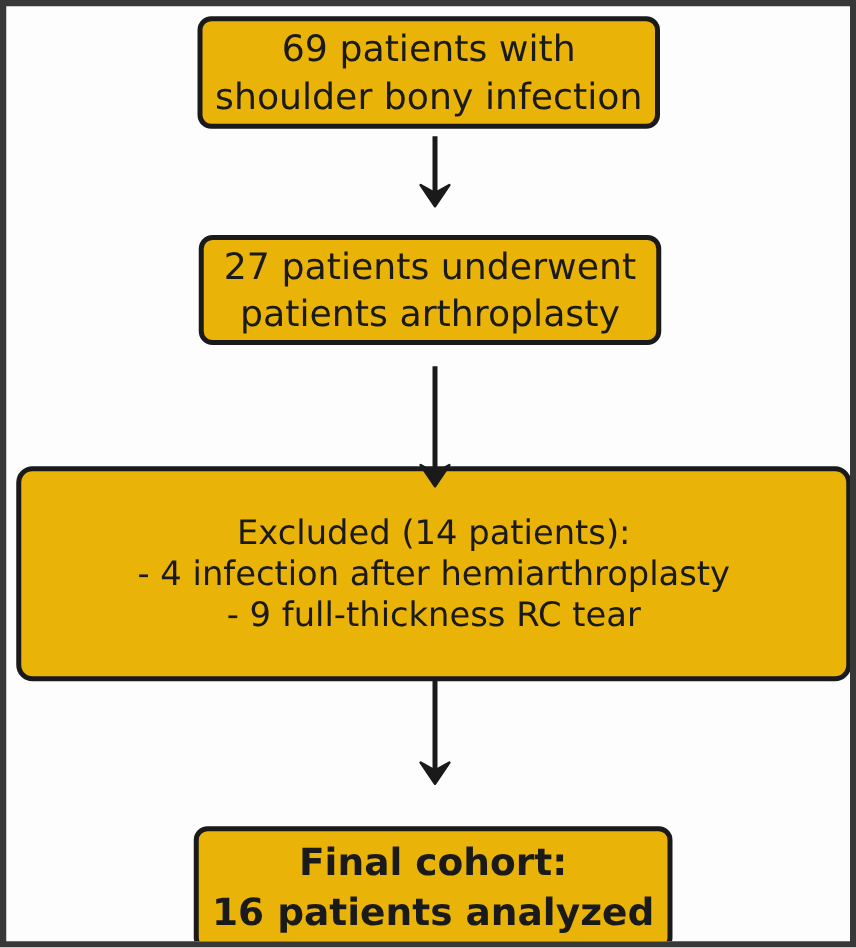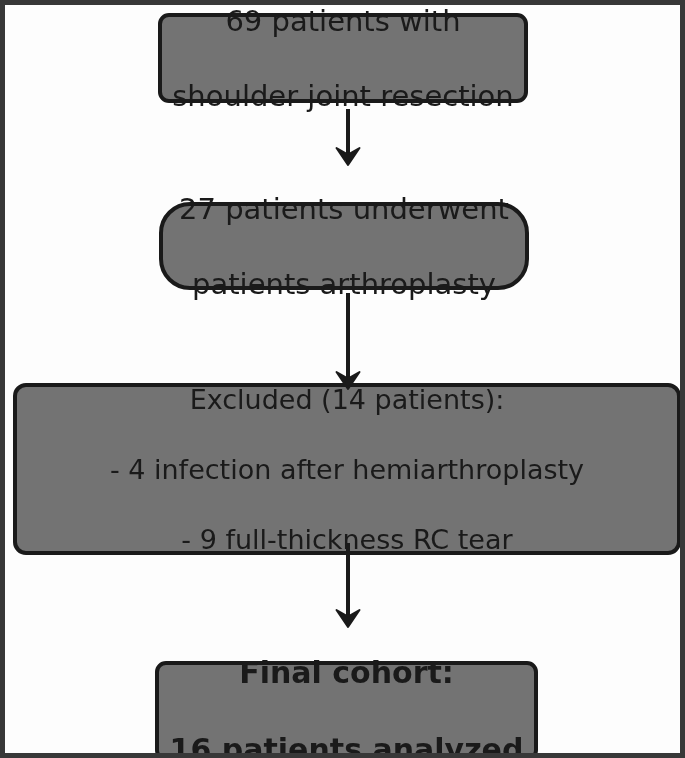--- a/index.html
+++ b/index.html
@@ -16,38 +16,37 @@
     border: 5px solid #383838;
     font-family: "DejaVu Sans", "Liberation Sans", sans-serif;
     color: #1a1a1a;
     overflow: hidden;
   }
   .flow-box {
     position: absolute;
     box-sizing: border-box;
     border: 4px solid #1a1a1a;
     border-radius: 11px;
-    background: #737373;
+    background: #eab308;
     display: flex;
     flex-direction: column;
     justify-content: center;
     align-items: center;
     text-align: center;
-    gap: 37px;
   }
   .box-initial {
     left: 153px; top: 8px; width: 370px; height: 90px;
     font-size: 29px; line-height: 38px;
   }
   .box-resection {
-    left: 154px; top: 197px; width: 370px; height: 88px;
-    font-size: 29px; line-height: 38px; border-radius: 31px;
+    left: 154px; top: 183px; width: 370px; height: 88px;
+    font-size: 29px; line-height: 38px;
   }
   .box-excluded {
-    left: 8px; top: 378px; width: 668px; height: 172px;
+    left: 8px; top: 368px; width: 668px; height: 172px;
     font-size: 27px; line-height: 33px;
     border-radius: 13px;
   }
   .box-final {
     left: 150px; top: 656px; width: 383px; height: 100px;
     font-size: 30px; line-height: 40px;
     font-weight: bold;
   }
   .line { white-space: nowrap; }
   .arrow-layer {
@@ -57,21 +56,21 @@
     pointer-events: none;
   }
 </style>
 </head>
 <body>
 
 <div class="canvas">
 
   <div class="flow-box box-initial">
     <div class="line">69 patients with</div>
-    <div class="line">shoulder joint resection</div>
+    <div class="line">shoulder bony infection</div>
   </div>
 
   <div class="flow-box box-resection">
     <div class="line">27 patients underwent</div>
     <div class="line">patients arthroplasty</div>
   </div>
 
   <div class="flow-box box-excluded">
     <div class="line">Excluded (14 patients):</div>
     <div class="line">- 4 infection after hemiarthroplasty</div>

